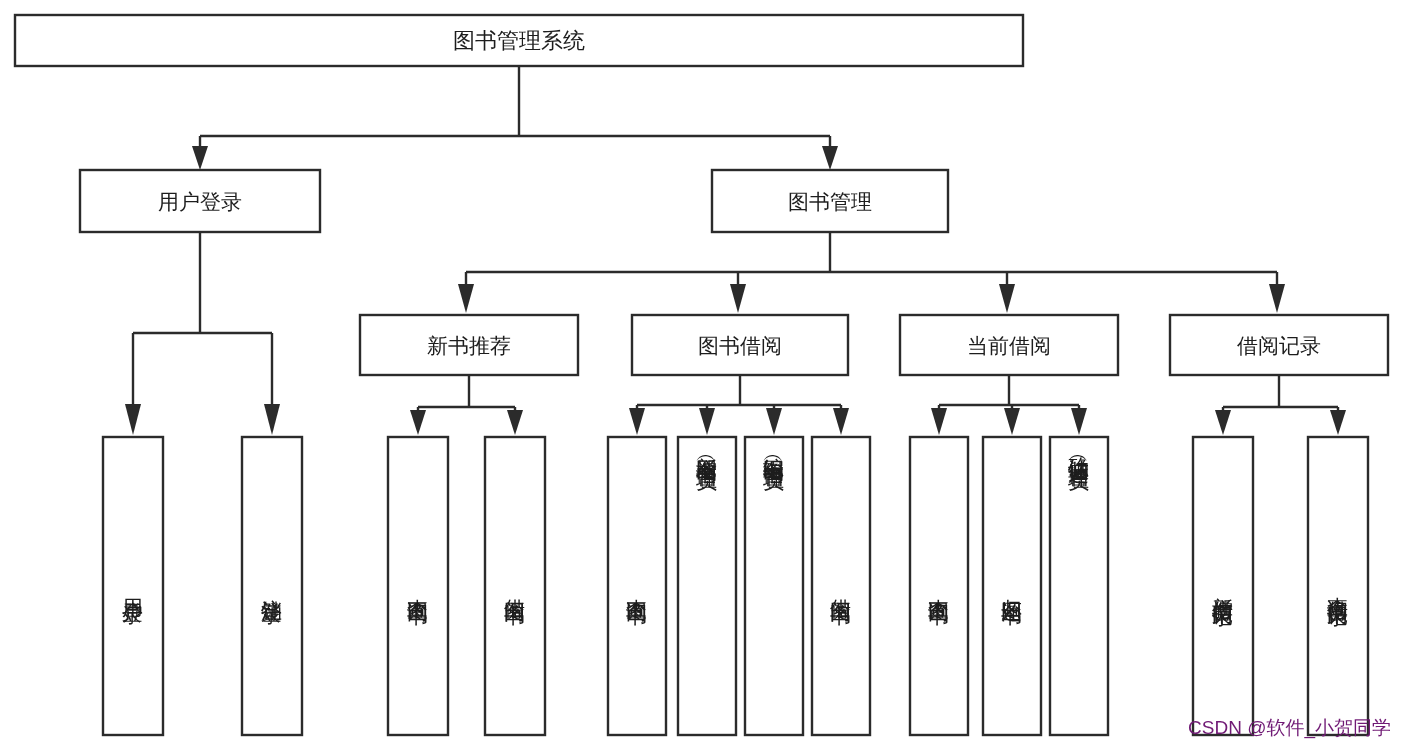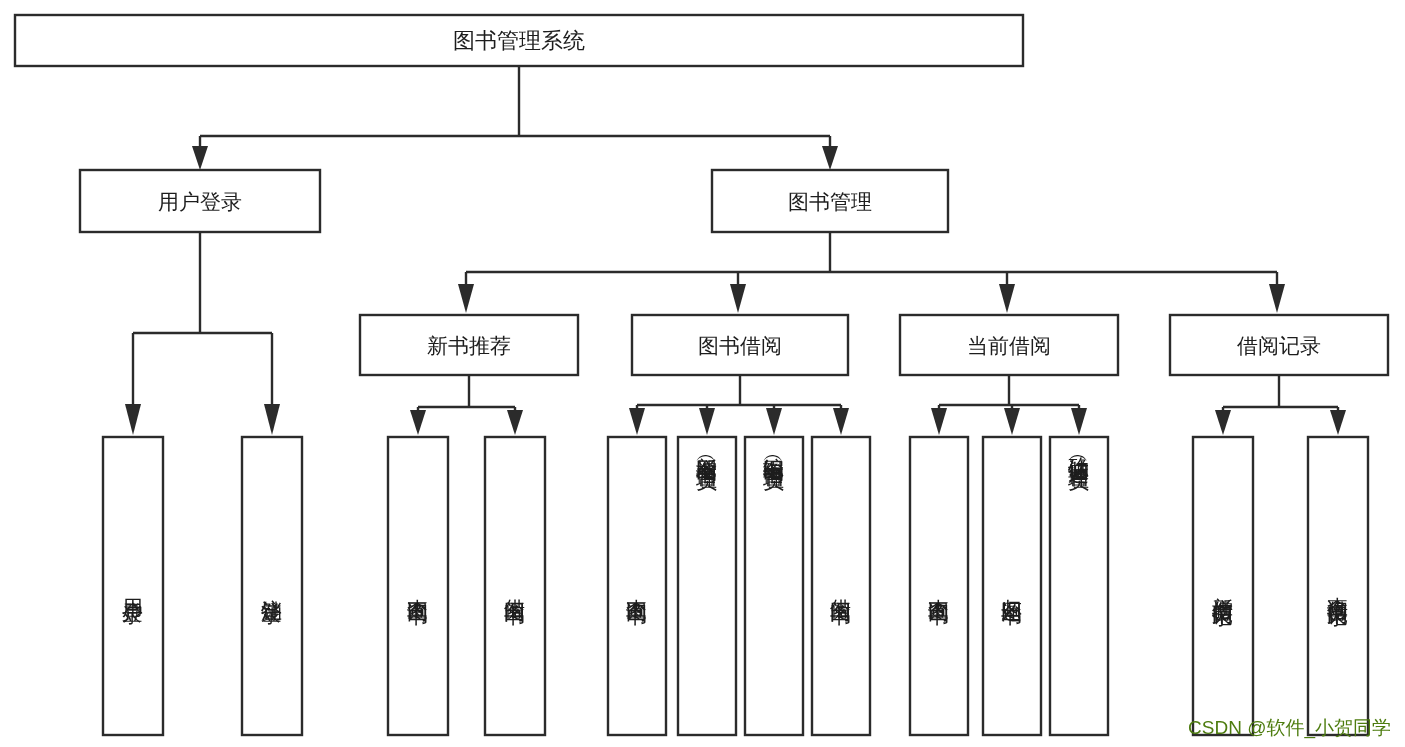--- a/index.html
+++ b/index.html
@@ -61,21 +61,21 @@
   }
   .leaf-fo-inner.top-align {
     align-items: flex-start;
   }
   .watermark {
     position: absolute;
     right: 14px;
     bottom: 6px;
     font-family: "Liberation Sans", "DejaVu Sans", sans-serif;
     font-size: 19px;
-    color: #4d7c0f;
+    color: #701a75;
     white-space: nowrap;
     pointer-events: none;
   }
 </style>
 </head>
 <body>
 
 <svg id="diagram" viewBox="0 0 1405 747" xmlns="http://www.w3.org/2000/svg">
 
   <g>

